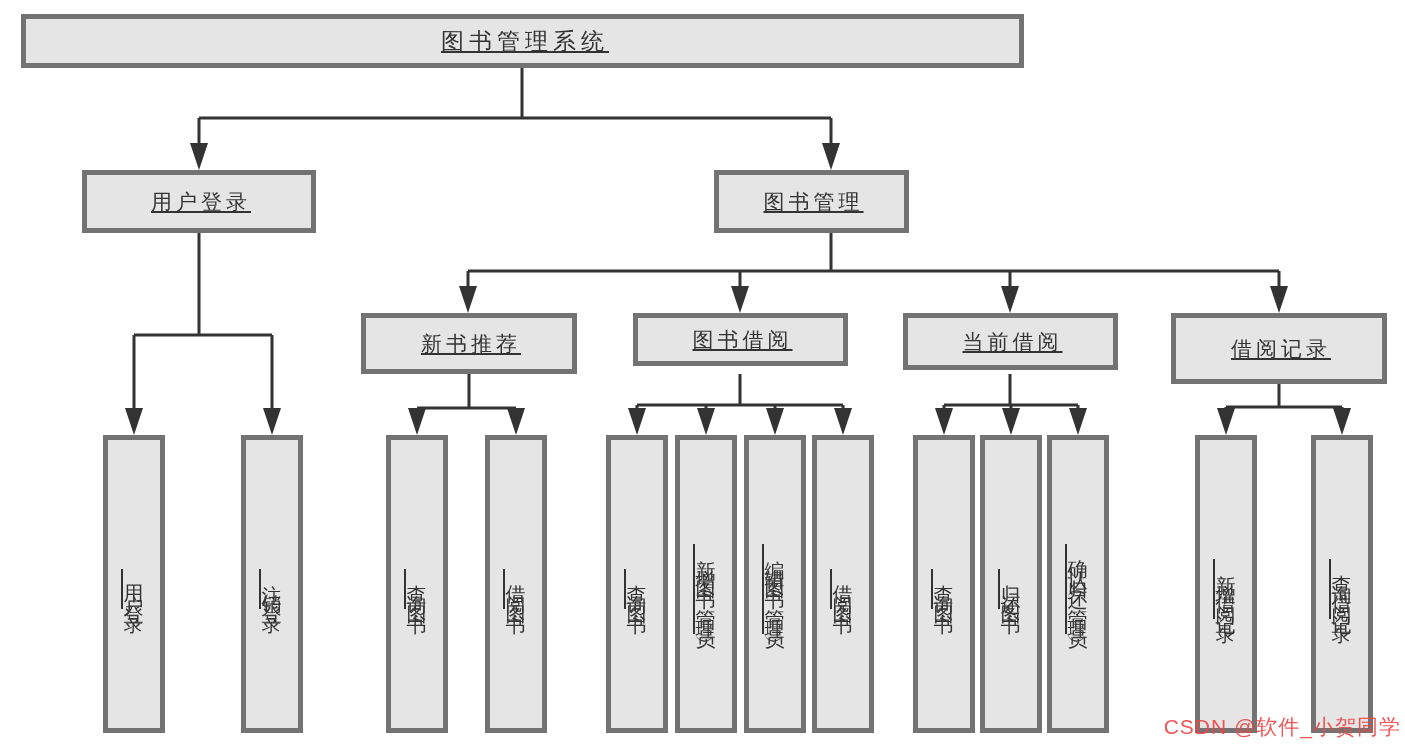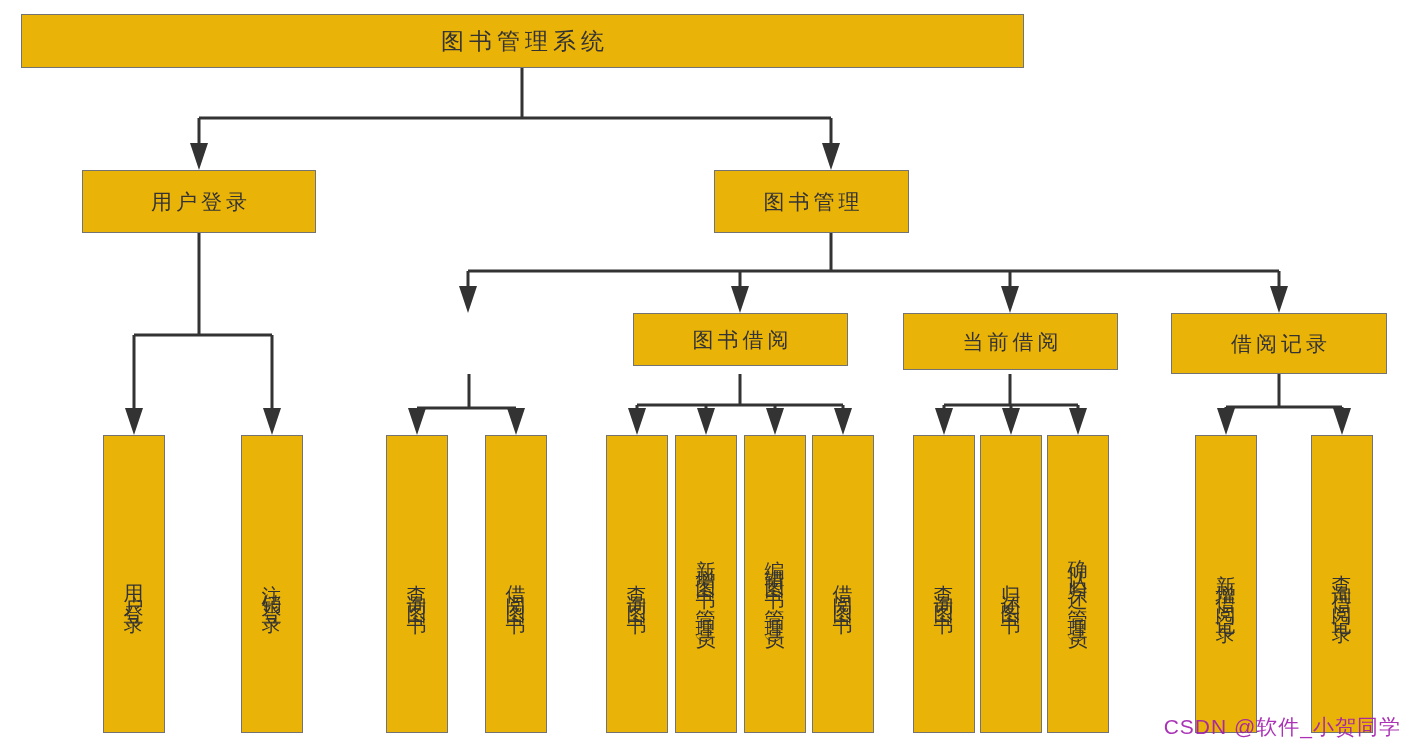--- a/index.html
+++ b/index.html
@@ -19,26 +19,27 @@
     position: absolute;
     left: 0;
     top: 0;
     width: 1405px;
     height: 747px;
     pointer-events: none;
   }
   .box {
     position: absolute;
     box-sizing: border-box;
-    border: 1px solid #737373;
-    background: #eab308;
+    border: 5px solid #737373;
+    background: #e5e5e5;
     display: flex;
     align-items: center;
     justify-content: center;
     color: #333333;
+    text-decoration: underline;
   }
   .hlabel {
     font-size: 21px;
     letter-spacing: 4px;
     white-space: nowrap;
     text-indent: 4px; 
   }
   .root-label {
     font-size: 23px;
     letter-spacing: 5px;
@@ -57,21 +58,21 @@
     letter-spacing: 10px;
     line-height: 1;
     color: #333333;
     margin-bottom: -10px; 
   }
   .watermark {
     position: absolute;
     right: 4px;
     bottom: 6px;
     font-size: 21px;
-    color: #a21caf;
+    color: #ef4444;
     opacity: 0.9;
     letter-spacing: 1px;
     white-space: nowrap;
     z-index: 5;
   }
 </style>
 </head>
 <body>
 
 <div class="canvas">
@@ -123,27 +124,30 @@
     <span class="root-label">图书管理系统</span>
   </div>
 
   <div class="box" style="left:82px; top:170px; width:234px; height:63px;">
     <span class="hlabel">用户登录</span>
   </div>
   <div class="box" style="left:714px; top:170px; width:195px; height:63px;">
     <span class="hlabel">图书管理</span>
   </div>
 
+  <div class="box" style="left:361px; top:313px; width:216px; height:61px;">
+    <span class="hlabel">新书推荐</span>
+  </div>
   <div class="box" style="left:633px; top:313px; width:215px; height:53px;">
     <span class="hlabel">图书借阅</span>
   </div>
   <div class="box" style="left:903px; top:313px; width:215px; height:57px;">
     <span class="hlabel">当前借阅</span>
   </div>
-  <div class="box" style="left:1171px; top:313px; width:216px; height:61px;align-items:center;">
+  <div class="box" style="left:1171px; top:313px; width:216px; height:71px;align-items:center;">
     <span class="hlabel">借阅记录</span>
   </div>
 
   <div class="box leaf" style="left:103px;">
     <span class="vlabel">用户登录</span>
   </div>
   <div class="box leaf" style="left:241px;">
     <span class="vlabel">注销登录</span>
   </div>
 

